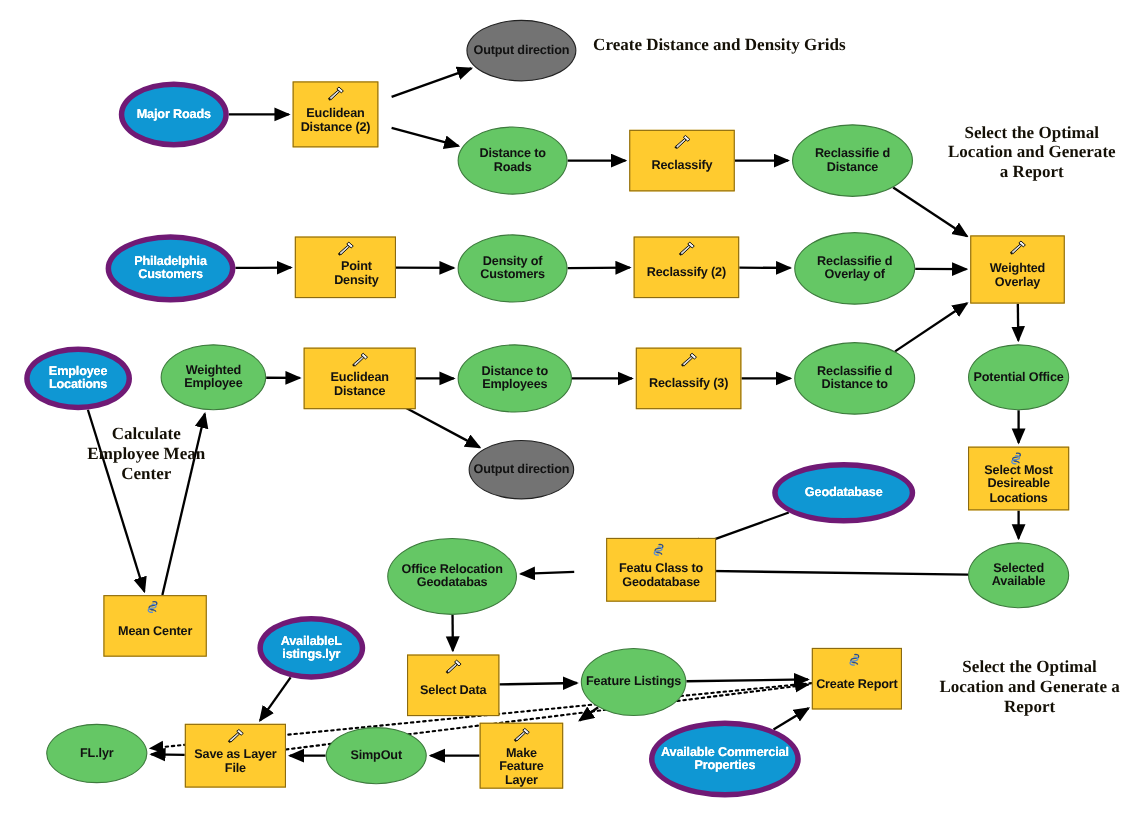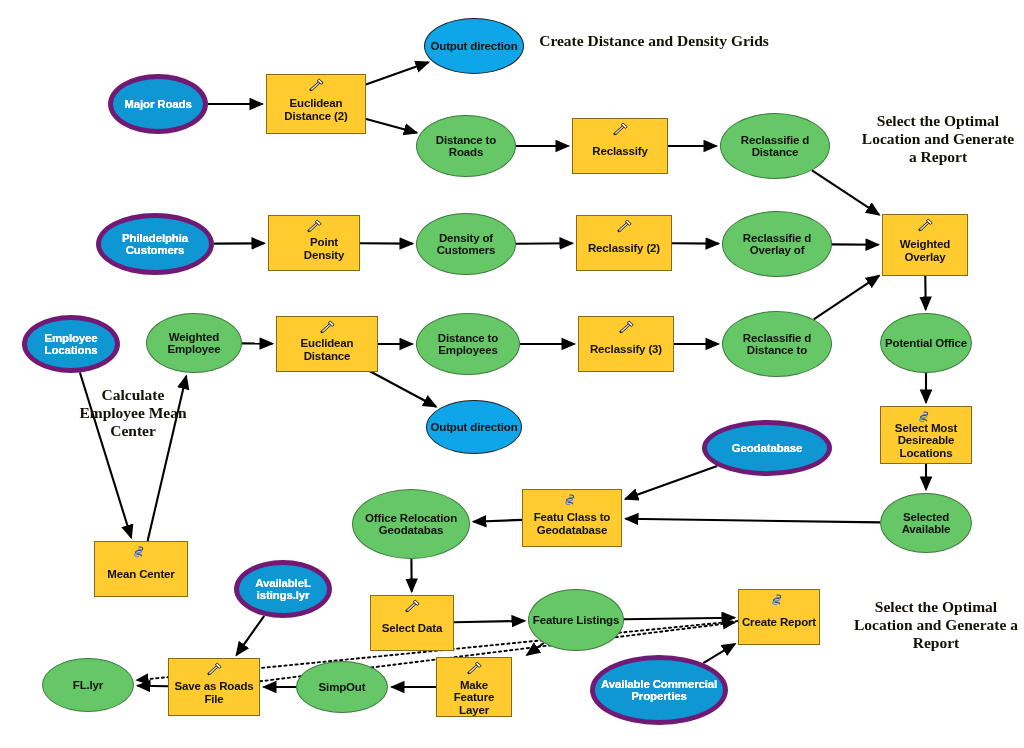--- a/index.html
+++ b/index.html
@@ -47,21 +47,21 @@
   
   .n-derived {
     background: #65c765;
     border: 1px solid #3d7a3d;
     border-radius: 50%;
     color: #111111;
     text-align: center;
   }
   
   .n-empty {
-    background: #0ea5e9;
+    background: #737373;
     border: 1px solid #222222;
     border-radius: 50%;
     color: #111111;
   }
   
   .n-tool {
     background: #ffcb2f;
     border: 1px solid #8a6a12;
     color: #111111;
   }
@@ -134,21 +134,21 @@
         <line x1="296.0" y1="687.0" x2="263.5" y2="687.0" stroke="#000000" stroke-width="2.1" marker-end="url(#arr)"></line>
         <line x1="264.2" y1="615.8" x2="236.4" y2="655.1" stroke="#000000" stroke-width="2.1" marker-end="url(#arr)"></line>
         <line x1="168.0" y1="686.3" x2="137.5" y2="685.8" stroke="#000000" stroke-width="2.1" marker-end="url(#arr)"></line>
         <line x1="260.0" y1="681.3" x2="734.5" y2="622.5" stroke="#000000" stroke-width="1.9" stroke-dasharray="2.2 3.4" stroke-linecap="round" marker-end="url(#arrd)"></line>
         <line x1="738.0" y1="621.0" x2="136.8" y2="680.2" stroke="#000000" stroke-width="1.9" stroke-dasharray="2.2 3.4" stroke-linecap="round" marker-end="url(#arrd)"></line>
       </g>
   </svg>
 <div class="node n-input" style="left: 108px; top: 74px; width: 100px; height: 60px;">
       <span class="lbl">Major Roads</span>
     </div>
-    <div class="node n-tool" style="left: 266px; top: 74px; width: 100px; height: 60px;">
+    <div class="node n-tool" style="left: 266px; top: 74px; width: 78px; height: 60px;">
       <span class="tool-ico"><svg viewBox="0 0 20 16" width="18" height="14" aria-hidden="true">
           <path d="M13.6 1.3 L18.2 5.4 L16.0 7.3 L11.4 3.2 Z" fill="#f2f2f2" stroke="#111" stroke-width="1"></path>
           <path d="M12.6 4.6 L14.2 6.1 L5.4 14.4 L3.4 12.6 Z" fill="#d8d8d8" stroke="#111" stroke-width="1"></path>
           <path d="M2.6 13.0 L4.6 14.9" stroke="#111" stroke-width="1.4"></path>
         </svg></span>
       <span class="lbl">Euclidean Distance (2)</span>
     </div>
     <div class="node n-empty" style="left: 424px; top: 18px; width: 100px; height: 56px;">
       <span class="lbl">Output direction</span>
     </div>
@@ -237,21 +237,21 @@
       <span class="lbl">Geodatabase</span>
     </div>
     <div class="node n-tool" style="left: 880px; top: 406px; width: 92px; height: 58px;">
       <span class="tool-ico"><svg viewBox="0 0 20 16" width="16" height="15" aria-hidden="true">
           <path d="M7.0 1.3 q5 -0.8 5 2.0 q0 2.0 -4.4 2.2 q-4.4 0.2 -4.4 2.4 q0 2.3 5 2.2" fill="none" stroke="#2b4d8a" stroke-width="1.5"></path>
           <path d="M6.0 4.2 q5 -0.8 5 2.0 q0 2.0 -4.4 2.2 q-4.4 0.2 -4.4 2.5 q0 2.4 5.4 2.3" fill="none" stroke="#5f8fd0" stroke-width="1.5"></path>
           <path d="M5.2 10.4 q5.4 -0.4 5.6 2.2" fill="none" stroke="#2b4d8a" stroke-width="1.4"></path>
         </svg></span>
       <span class="lbl">Select Most Desireable Locations</span>
     </div>
-    <div class="node n-tool" style="left: 522px; top: 489px; width: 100px; height: 58px;">
+    <div class="node n-tool" style="left: 551px; top: 489px; width: 100px; height: 58px;">
       <span class="tool-ico"><svg viewBox="0 0 20 16" width="16" height="15" aria-hidden="true">
           <path d="M7.0 1.3 q5 -0.8 5 2.0 q0 2.0 -4.4 2.2 q-4.4 0.2 -4.4 2.4 q0 2.3 5 2.2" fill="none" stroke="#2b4d8a" stroke-width="1.5"></path>
           <path d="M6.0 4.2 q5 -0.8 5 2.0 q0 2.0 -4.4 2.2 q-4.4 0.2 -4.4 2.5 q0 2.4 5.4 2.3" fill="none" stroke="#5f8fd0" stroke-width="1.5"></path>
           <path d="M5.2 10.4 q5.4 -0.4 5.6 2.2" fill="none" stroke="#2b4d8a" stroke-width="1.4"></path>
         </svg></span>
       <span class="lbl">Featu Class to Geodatabase</span>
     </div>
     <div class="node n-derived" style="left: 352px; top: 489px; width: 118px; height: 70px;">
       <span class="lbl">Office Relocation Geodatabas</span>
     </div>
@@ -301,21 +301,21 @@
     </div>
     <div class="node n-derived" style="left: 296px; top: 661px; width: 92px; height: 52px;">
       <span class="lbl">SimpOut</span>
     </div>
     <div class="node n-tool" style="left: 168px; top: 658px; width: 92px; height: 58px;">
       <span class="tool-ico"><svg viewBox="0 0 20 16" width="18" height="14" aria-hidden="true">
           <path d="M13.6 1.3 L18.2 5.4 L16.0 7.3 L11.4 3.2 Z" fill="#f2f2f2" stroke="#111" stroke-width="1"></path>
           <path d="M12.6 4.6 L14.2 6.1 L5.4 14.4 L3.4 12.6 Z" fill="#d8d8d8" stroke="#111" stroke-width="1"></path>
           <path d="M2.6 13.0 L4.6 14.9" stroke="#111" stroke-width="1.4"></path>
         </svg></span>
-      <span class="lbl">Save as Roads File</span>
+      <span class="lbl">Save as Layer File</span>
     </div>
     <div class="node n-derived" style="left: 42px; top: 658px; width: 92px; height: 54px;">
       <span class="lbl">FL.lyr</span>
     </div>
     <div class="annot" style="left: 524px; top: 32px; width: 260px;"><span>Create Distance and Density Grids</span></div>
     <div class="annot" style="left: 856px; top: 112px; width: 164px;"><span>Select the Optimal Location and Generate a Report</span></div>
     <div class="annot" style="left: 78px; top: 386px; width: 110px;"><span>Calculate Employee Mean Center</span></div>
     <div class="annot" style="left: 850px; top: 598px; width: 172px;"><span>Select the Optimal Location and Generate a Report</span></div>
   </div>
 

